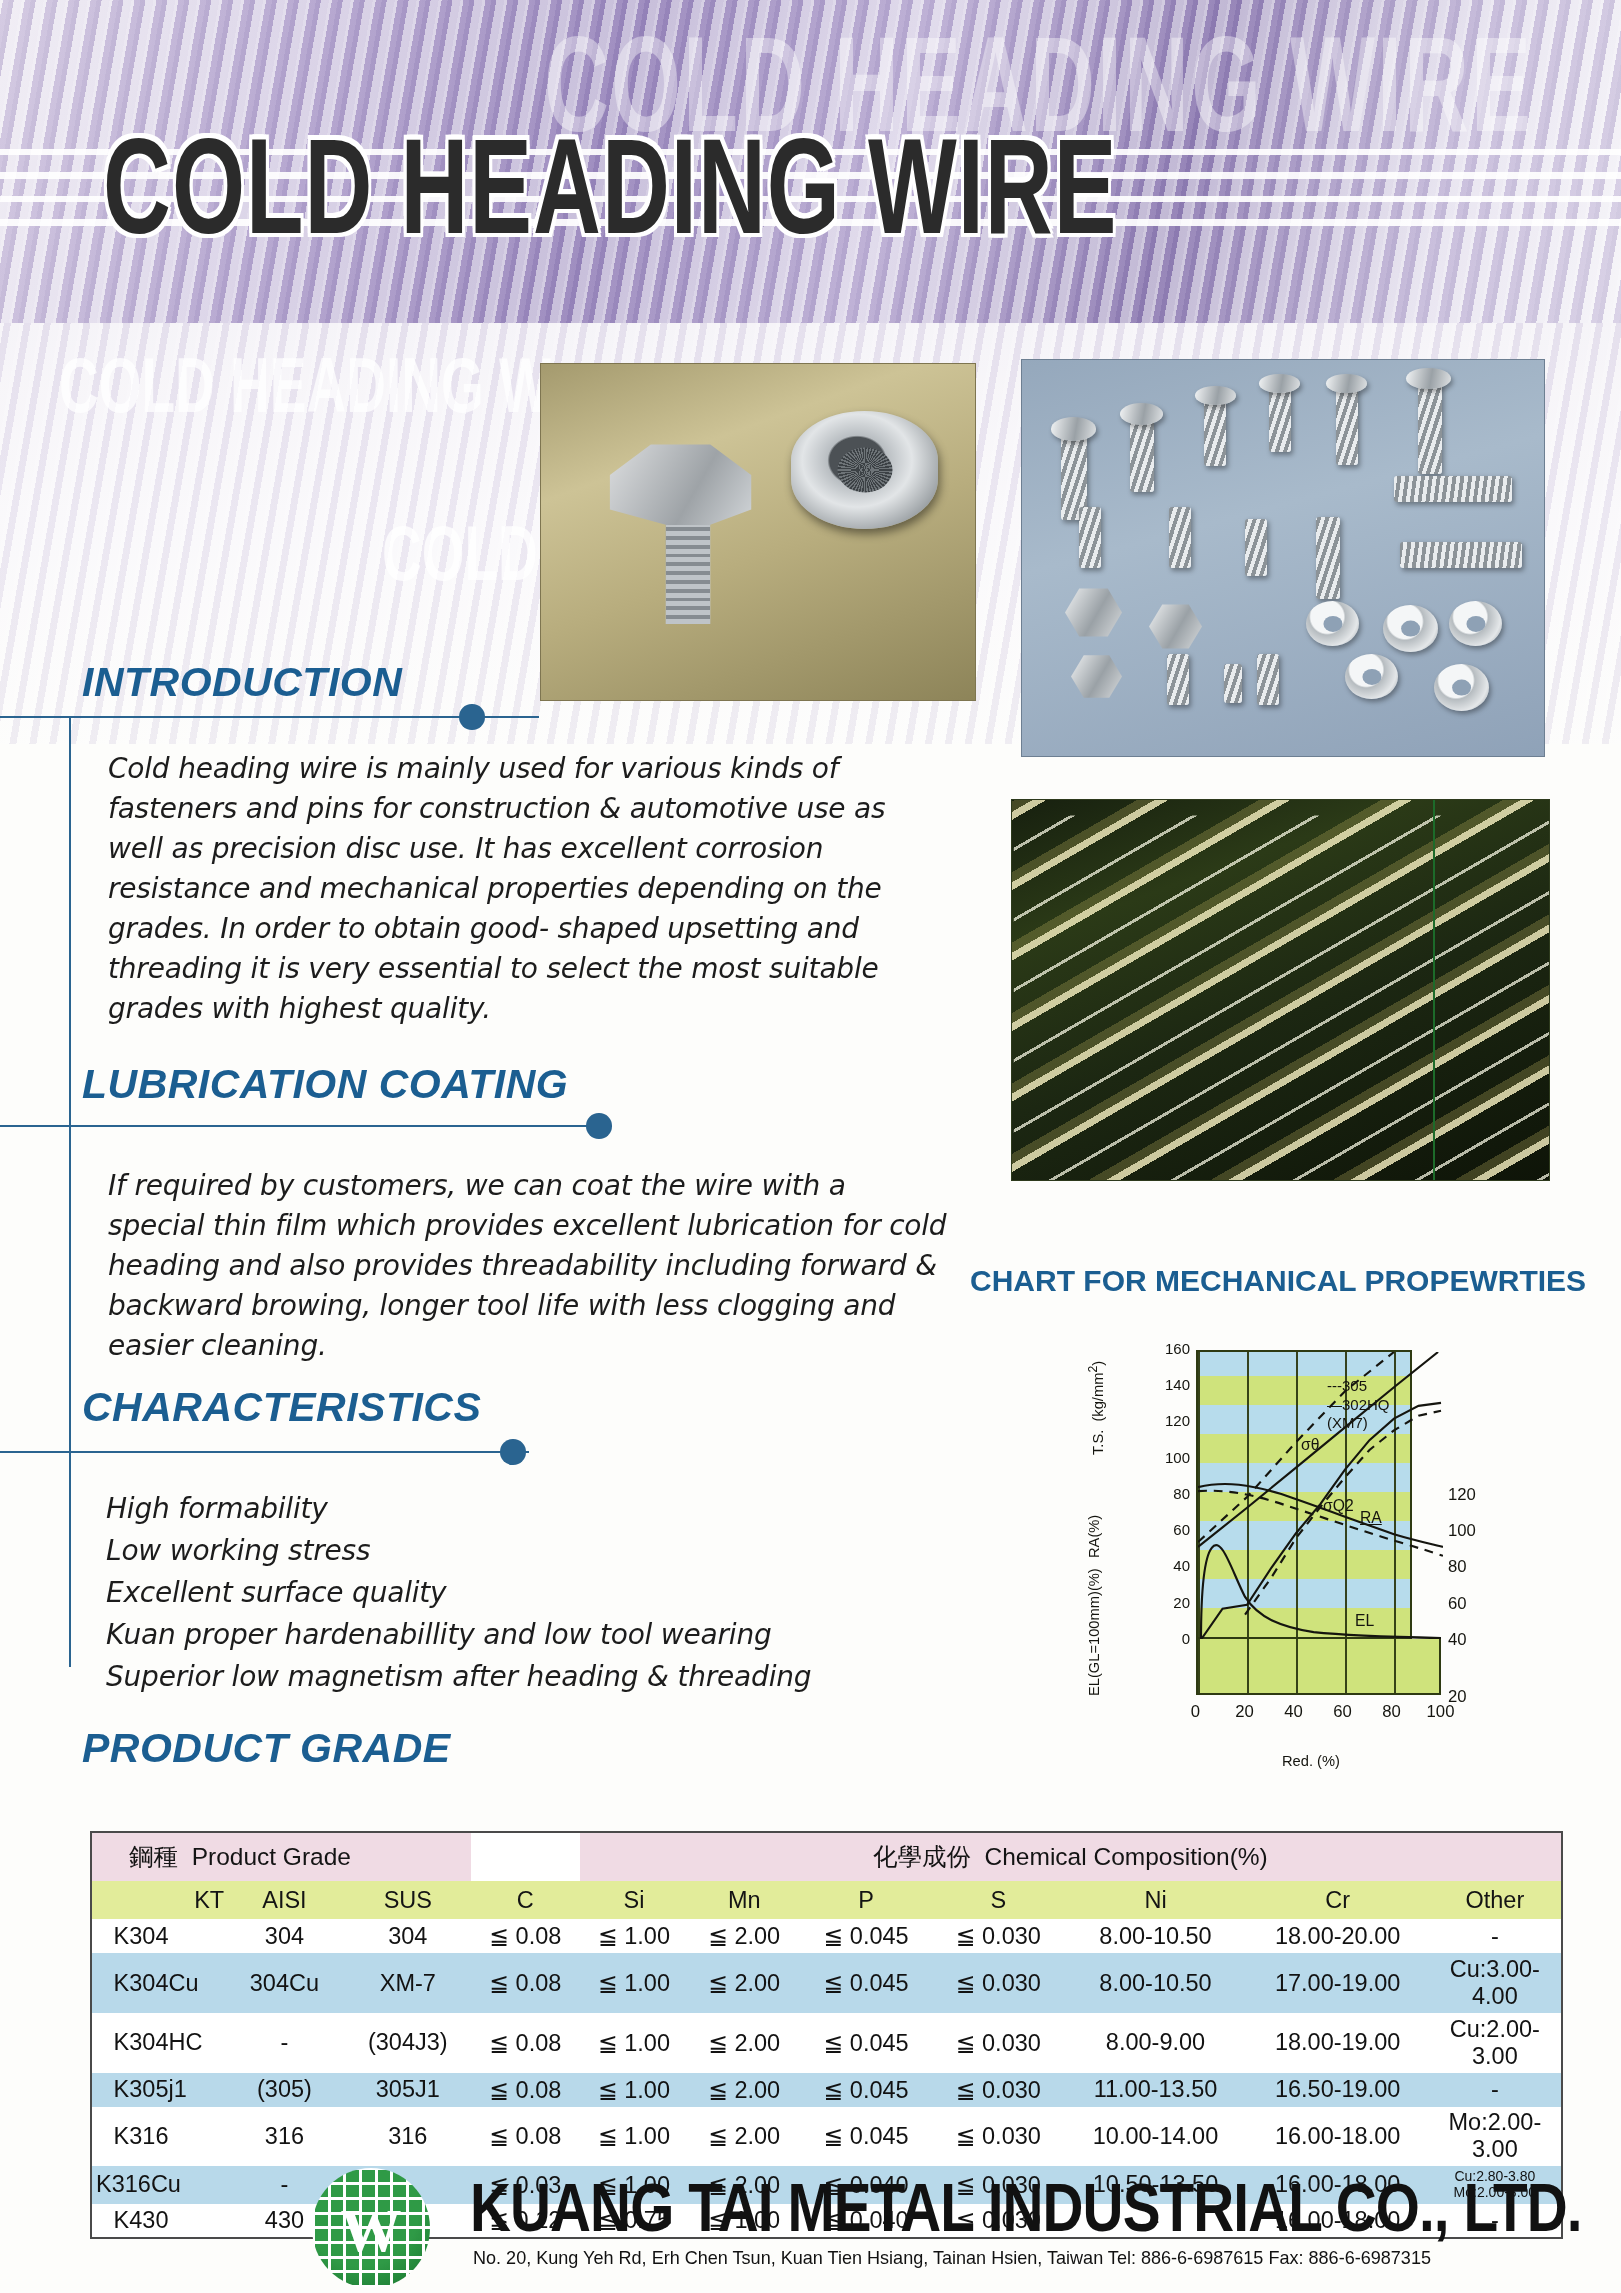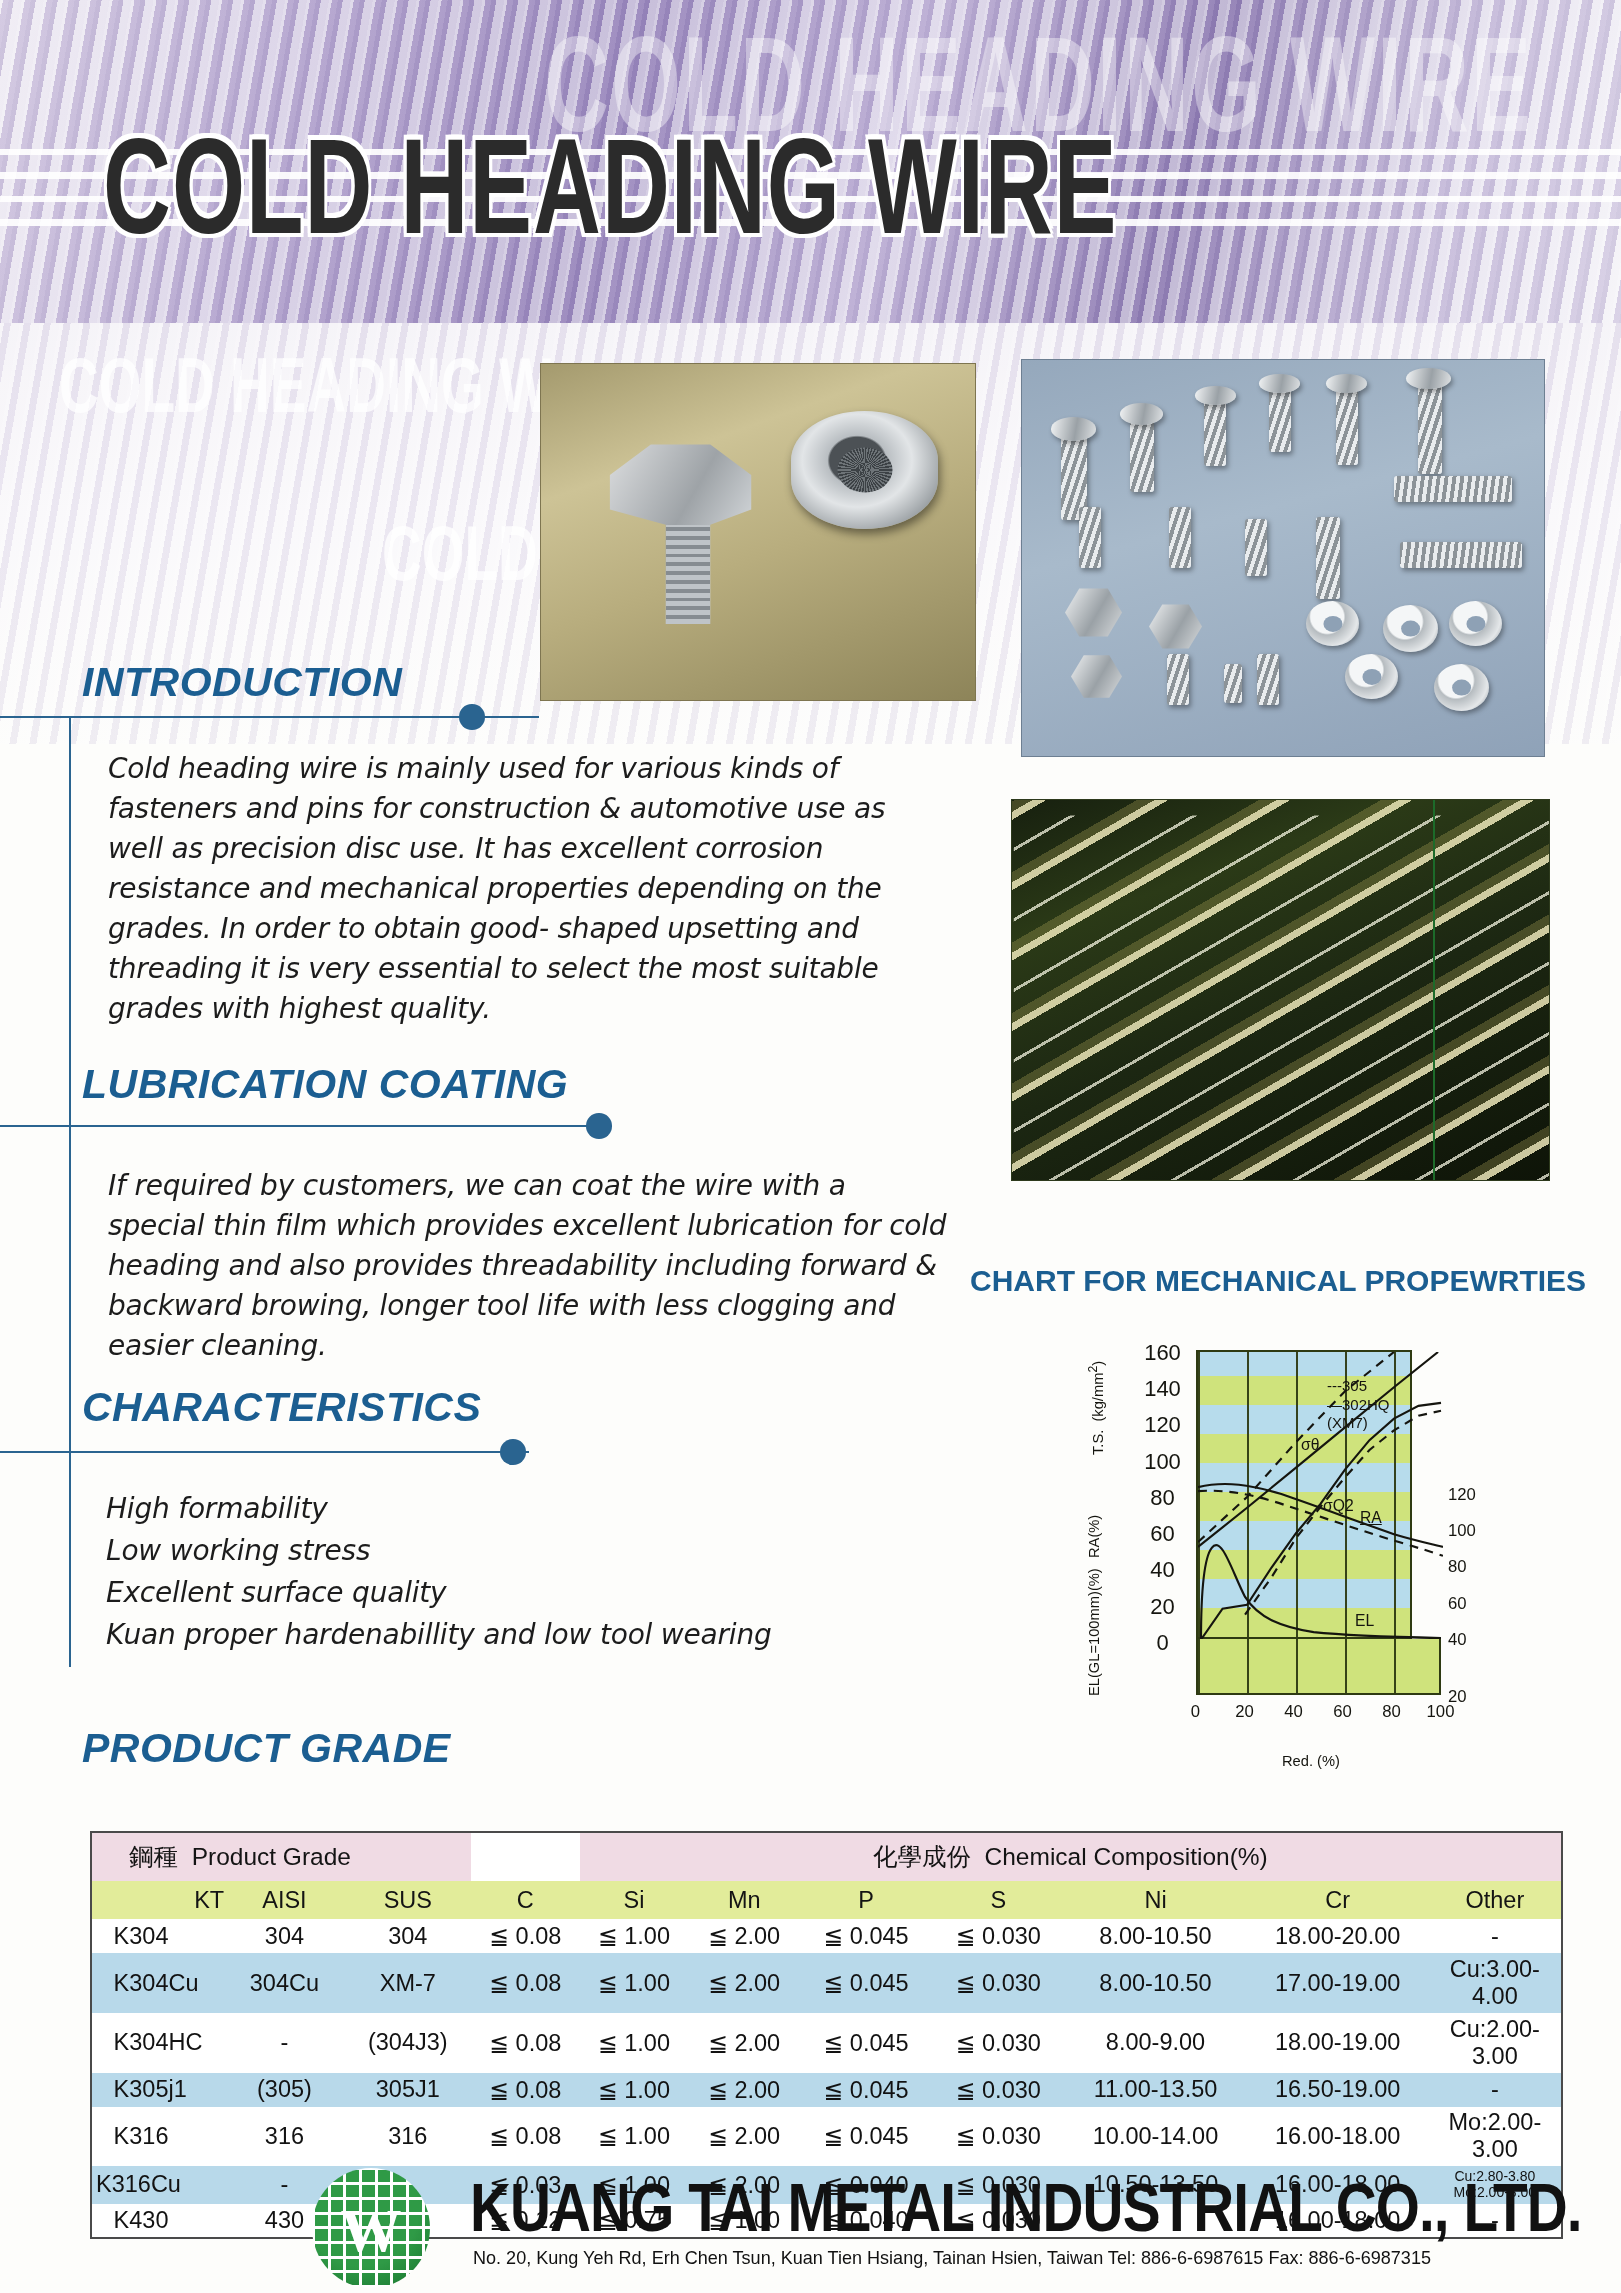--- a/index.html
+++ b/index.html
@@ -186,21 +186,21 @@
   .chart-lower{
     position:absolute; left:118px; top:311px; width:245px; height:56px;
     border:2px solid #2e3a12; border-top:none;
     background:#cfe37c;
   }
   .chart-lower .vgrid{
     position:absolute; inset:0;
     background:repeating-linear-gradient(90deg,
       rgba(46,58,18,0.95) 0 2px, rgba(0,0,0,0) 2px 49px);
   }
-  .ytick{ position:absolute; right:0; font-size:22px; color:#15150f; font-family:"Liberation Sans",sans-serif; text-align:center; }
+  .ytick{ position:absolute; right:0; font-size:15px; color:#15150f; font-family:"Liberation Sans",sans-serif; text-align:right; }
   .ytick-r{ position:absolute; left:0; font-size:16.7px; color:#15150f; }
   .xtick{ position:absolute; font-size:16.7px; color:#15150f; text-align:center; width:39px; }
   .axis-label{
     position:absolute; font-size:14.7px; color:#15150f;
     transform:rotate(-90deg); transform-origin:left top; white-space:nowrap;
   }
   .chart-legend{
     position:absolute; left:129px; top:25.5px; font-size:15px; color:#15150f; line-height:18.6px;
   }
   .curve-label{ position:absolute; font-size:15.7px; color:#15150f; }
@@ -316,20 +316,21 @@
 
 <div class="section-head" style="left:82px; top:1384px;">CHARACTERISTICS</div>
 <div class="rule" style="left:0px; top:1451px; width:529px;"></div>
 <div class="rule-dot" style="left:500px; top:1439px;"></div>
 
 <div class="body-text" style="left:106px; top:1488px; width:863px; line-height:42px;">
   <div>High formability</div>
   <div>Low working stress</div>
   <div>Excellent surface quality</div>
   <div>Kuan proper hardenabillity and low tool wearing</div>
+  <div>Superior low magnetism after heading &amp; threading</div>
 </div>
 
 <div class="section-head" style="left:82px; top:1725px;">PRODUCT GRADE</div>
 
 <div class="chart-title">CHART FOR MECHANICAL PROPEWRTIES</div>
 
 <div class="chart-wrap">
 
   <div class="axis-label" style="left:7.8px; top:127px;">T.S. &nbsp;(kg/mm<sup>2</sup>)</div>
   <div class="axis-label" style="left:7.8px; top:230px;">RA(%)</div>

